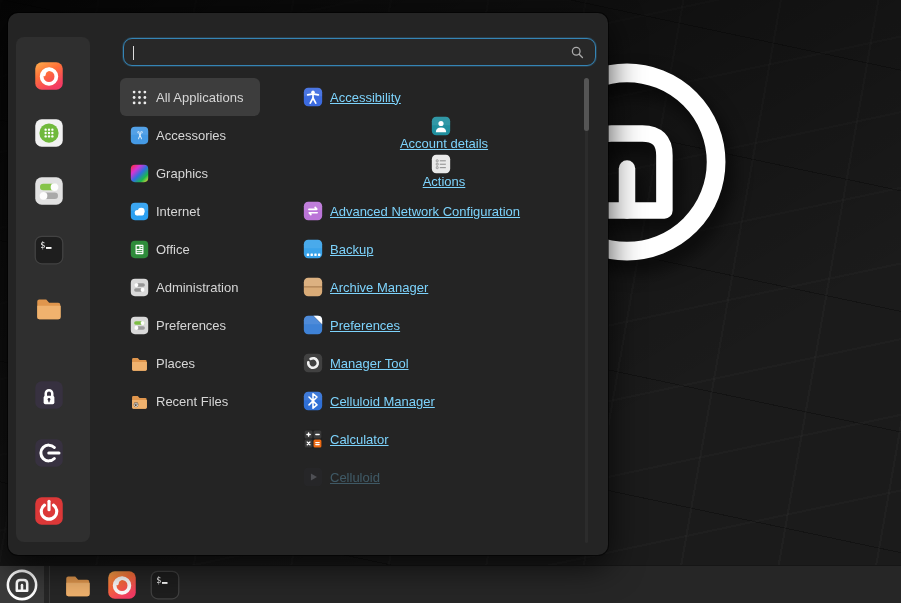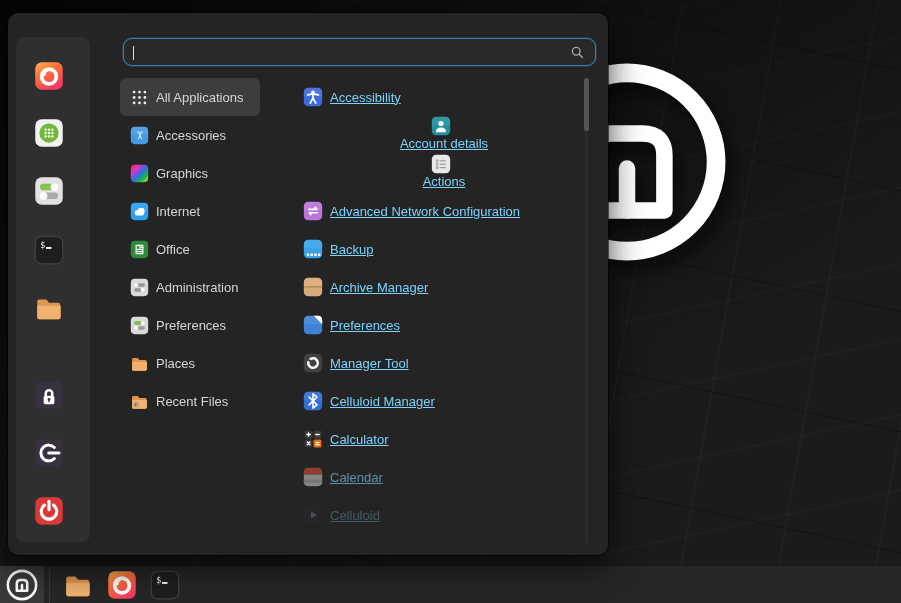--- a/index.html
+++ b/index.html
@@ -368,28 +368,20 @@
           <rect x="12.6" y="12.6" width="9.5" height="9.5" rx="1.8" fill="#ed6a13"></rect>
           <g stroke="#fff" stroke-width="1.6" stroke-linecap="round">
             <path d="M4.7,6.6 H8.7 M6.7,4.6 V8.6"></path>
             <path d="M15.4,6.6 H19.4"></path>
             <path d="M5.1,15.7 L8.3,18.9 M8.3,15.7 L5.1,18.9"></path>
             <path d="M15.4,16.3 H19.4 M15.4,18.7 H19.4"></path>
           </g>
         </svg>
         <span class="lbl">Calculator</span>
       </div>
-      <div class="app" style="opacity: 0.62;">
-        <svg class="icn" viewBox="0 0 24 24">
-          <path d="M1,9 V6.2 Q1,1 6.2,1 H17.8 Q23,1 23,6.2 V9 Z" fill="#d44a3a"></path>
-          <path d="M1,9 H23 V17.8 Q23,23 17.8,23 H6.2 Q1,23 1,17.8 Z" fill="#c4c4c4"></path>
-          <rect x="1" y="15" width="22" height="4" fill="#ababab"></rect>
-        </svg>
-        <span class="lbl">Calendar</span>
-      </div>
       <div class="app" style="opacity: 0.3;">
         <svg class="icn" viewBox="0 0 24 24">
           <rect x="1" y="1" width="22" height="22" rx="5.2" fill="#2c2c33"></rect>
           <path d="M9.5,7.8 L16.7,12 L9.5,16.2 Z" fill="#aeb2c4"></path>
         </svg>
         <span class="lbl">Celluloid</span>
       </div>
     </div>
 
   <div class="sbtrack"></div>

